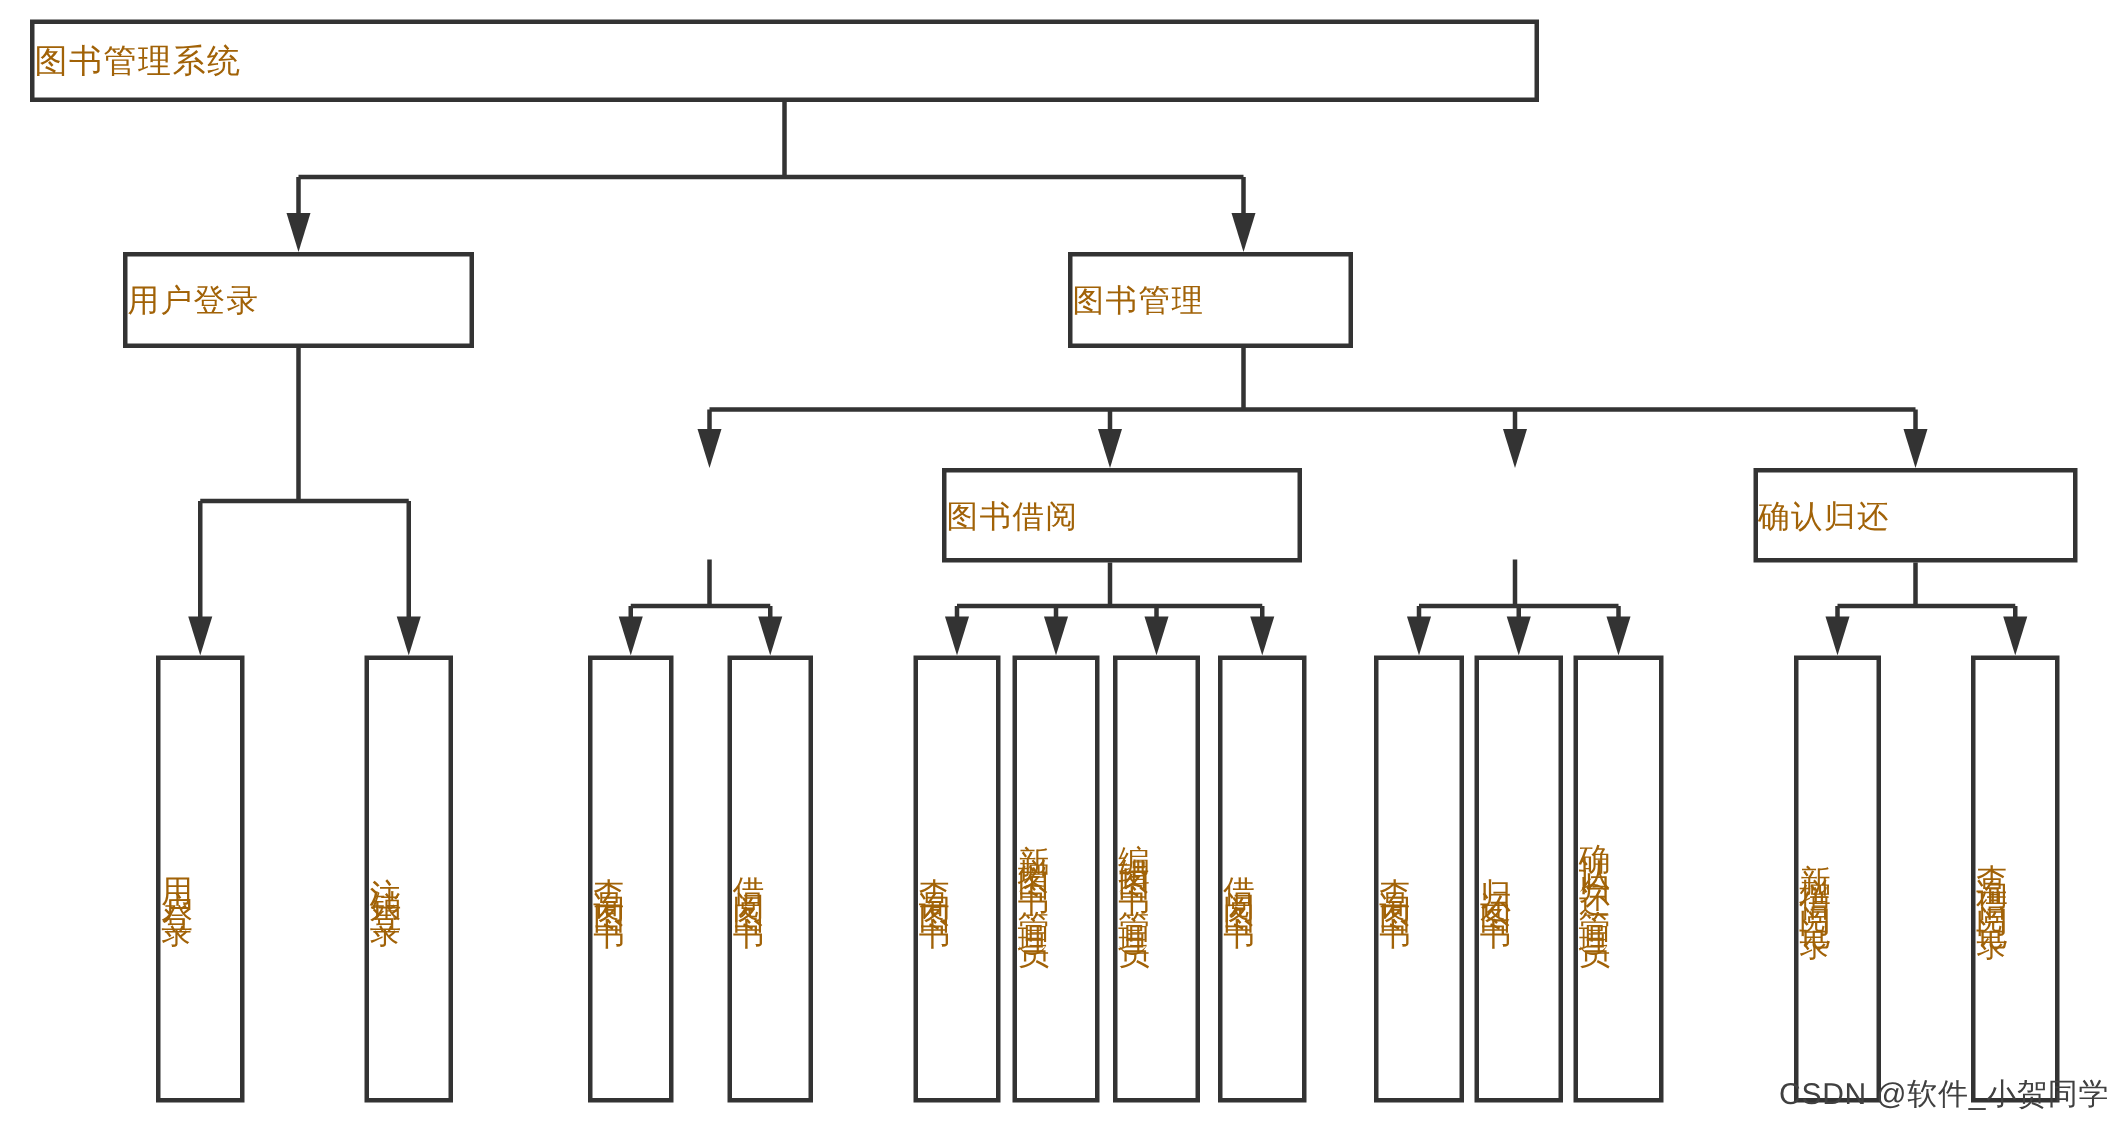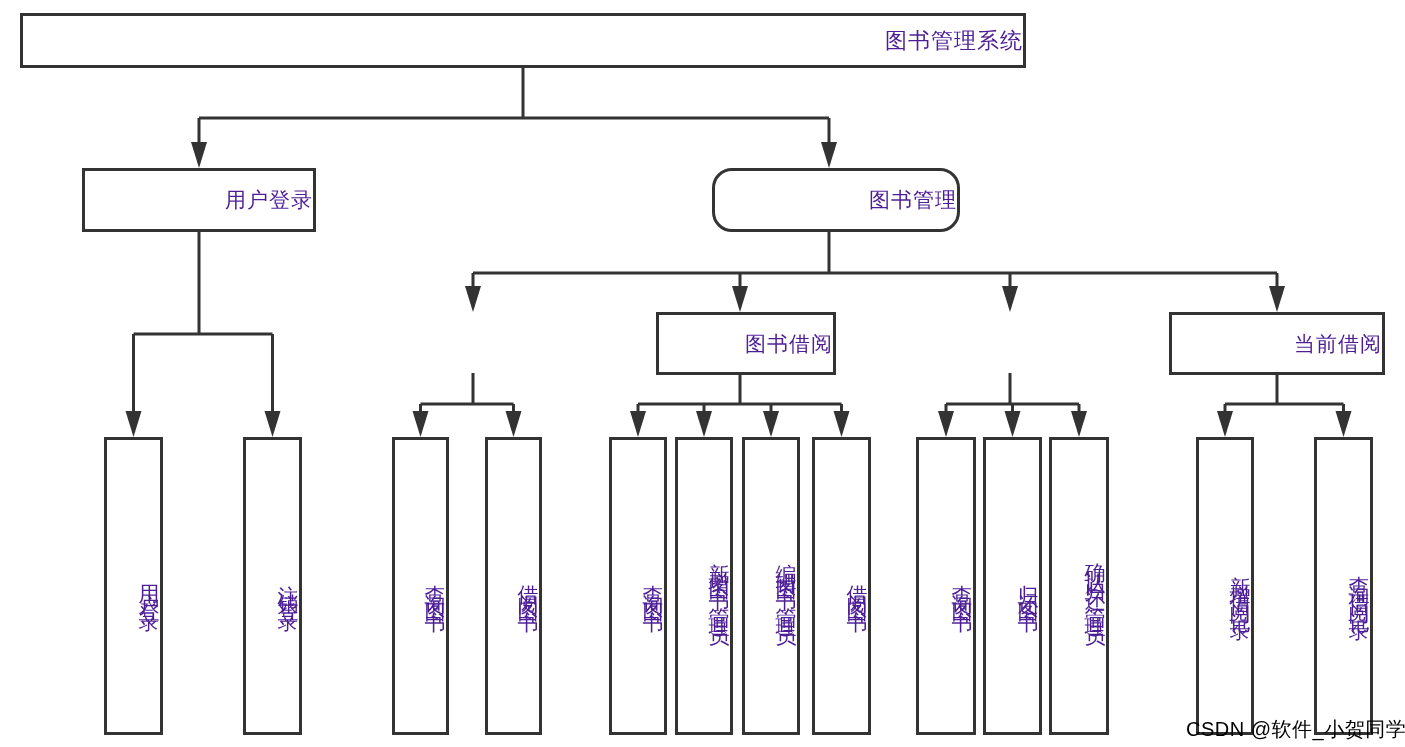--- a/index.html
+++ b/index.html
@@ -18,24 +18,24 @@
     position: absolute;
     left: 0; top: 0;
     width: 1405px; height: 747px;
     pointer-events: none;
   }
 
   .node {
     position: absolute;
     background: #ffffff;
     border: 3px solid #333333;
-    color: #4c1d95;
+    color: #a16207;
     display: flex;
     align-items: center;
-    justify-content: flex-end;
+    justify-content: flex-start;
     text-align: center;
   }
 
   .hbox {
     font-size: 21px;
     letter-spacing: 1px;
   }
 
   .root-box { font-size: 22px; }
 
@@ -46,21 +46,21 @@
     letter-spacing: 9px;
     line-height: 1;
     white-space: pre;
   }
 
   .watermark {
     position: absolute;
     left: 1186px;
     top: 716px;
     font-size: 20px;
-    color: #000000;
+    color: #404040;
     letter-spacing: 0.5px;
     white-space: nowrap;
   }
 </style>
 </head>
 <body>
 
 <div class="canvas">
 
   <svg class="connectors" viewBox="0 0 1405 747" xmlns="http://www.w3.org/2000/svg">
@@ -103,29 +103,29 @@
     </g>
   </svg>
 
   <div class="node hbox root-box" style="left:20px; top:13px; width:1006px; height:55px;">
     <span>图书管理系统</span>
   </div>
 
   <div class="node hbox" style="left:82px; top:168px; width:234px; height:64px;">
     <span>用户登录</span>
   </div>
-  <div class="node hbox" style="left:712px; top:168px; width:248px; height:64px;border-radius:20px;">
+  <div class="node hbox" style="left:712px; top:168px; width:190px; height:64px;">
     <span>图书管理</span>
   </div>
 
-  <div class="node hbox" style="left:656px; top:312px; width:180px; height:63px;">
+  <div class="node hbox" style="left:628px; top:312px; width:240px; height:63px;">
     <span>图书借阅</span>
   </div>
   <div class="node hbox" style="left:1169px; top:312px; width:216px; height:63px;">
-    <span>当前借阅</span>
+    <span>确认归还</span>
   </div>
 
   <div class="node vbox" style="left:104px; top:437px; width:59px; height:298px;">
     <span class="vtext">用户登录</span>
   </div>
   <div class="node vbox" style="left:243px; top:437px; width:59px; height:298px;">
     <span class="vtext">注销登录</span>
   </div>
 
   <div class="node vbox" style="left:392px; top:437px; width:57px; height:298px;">

